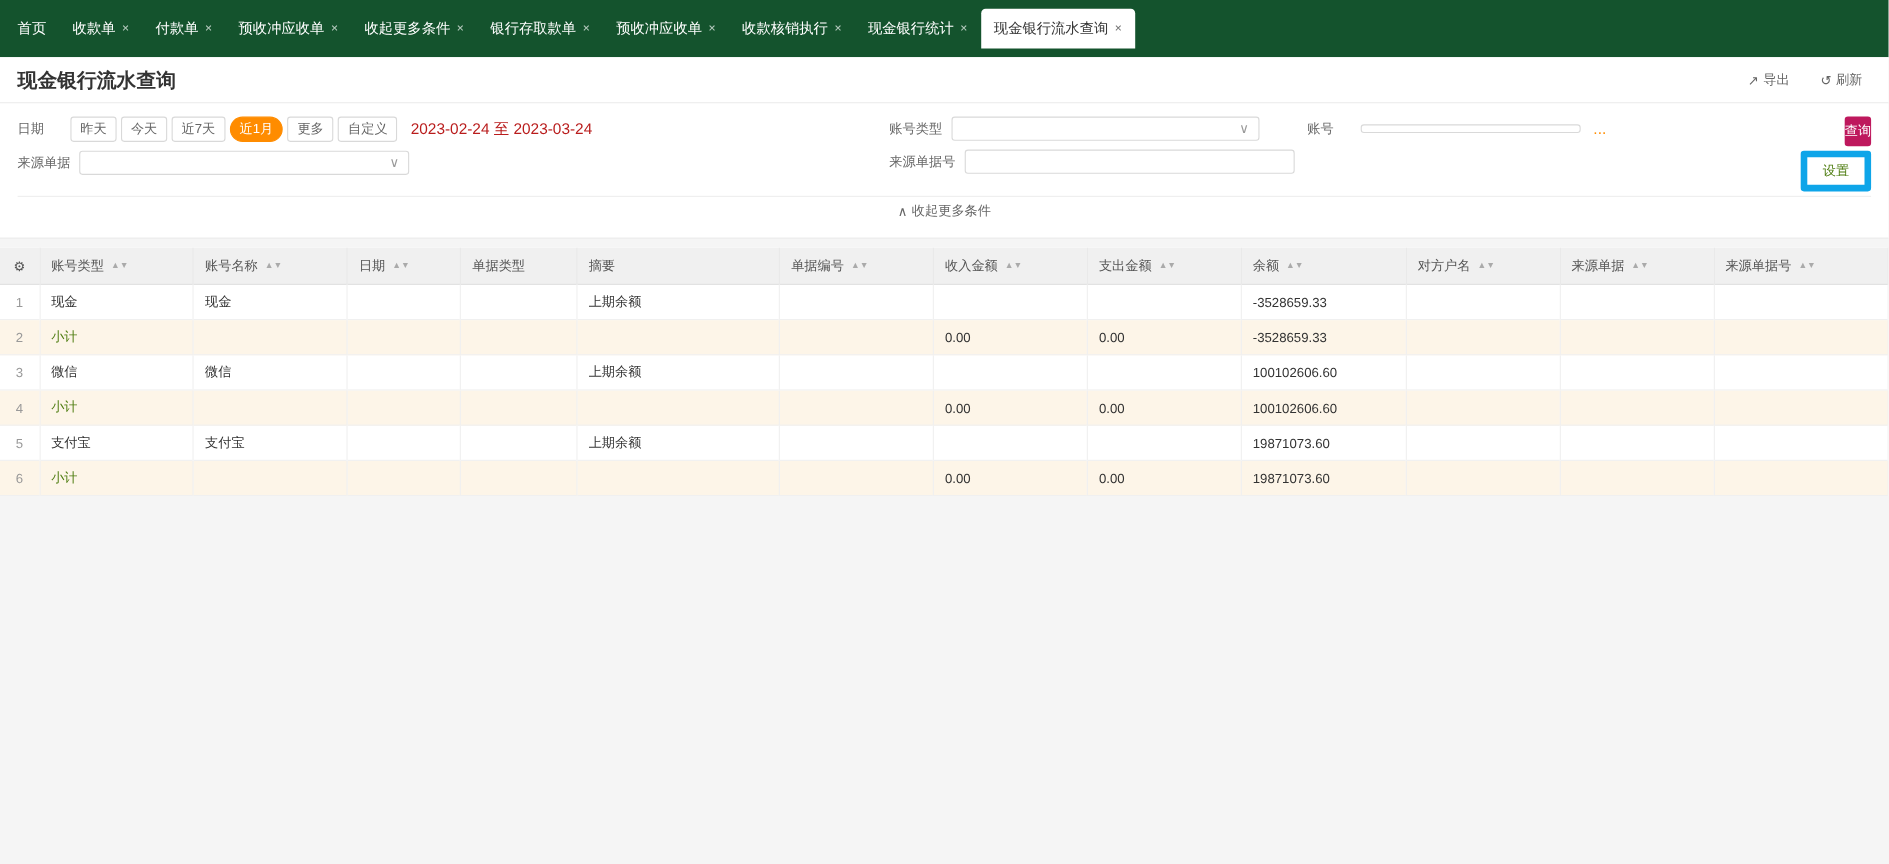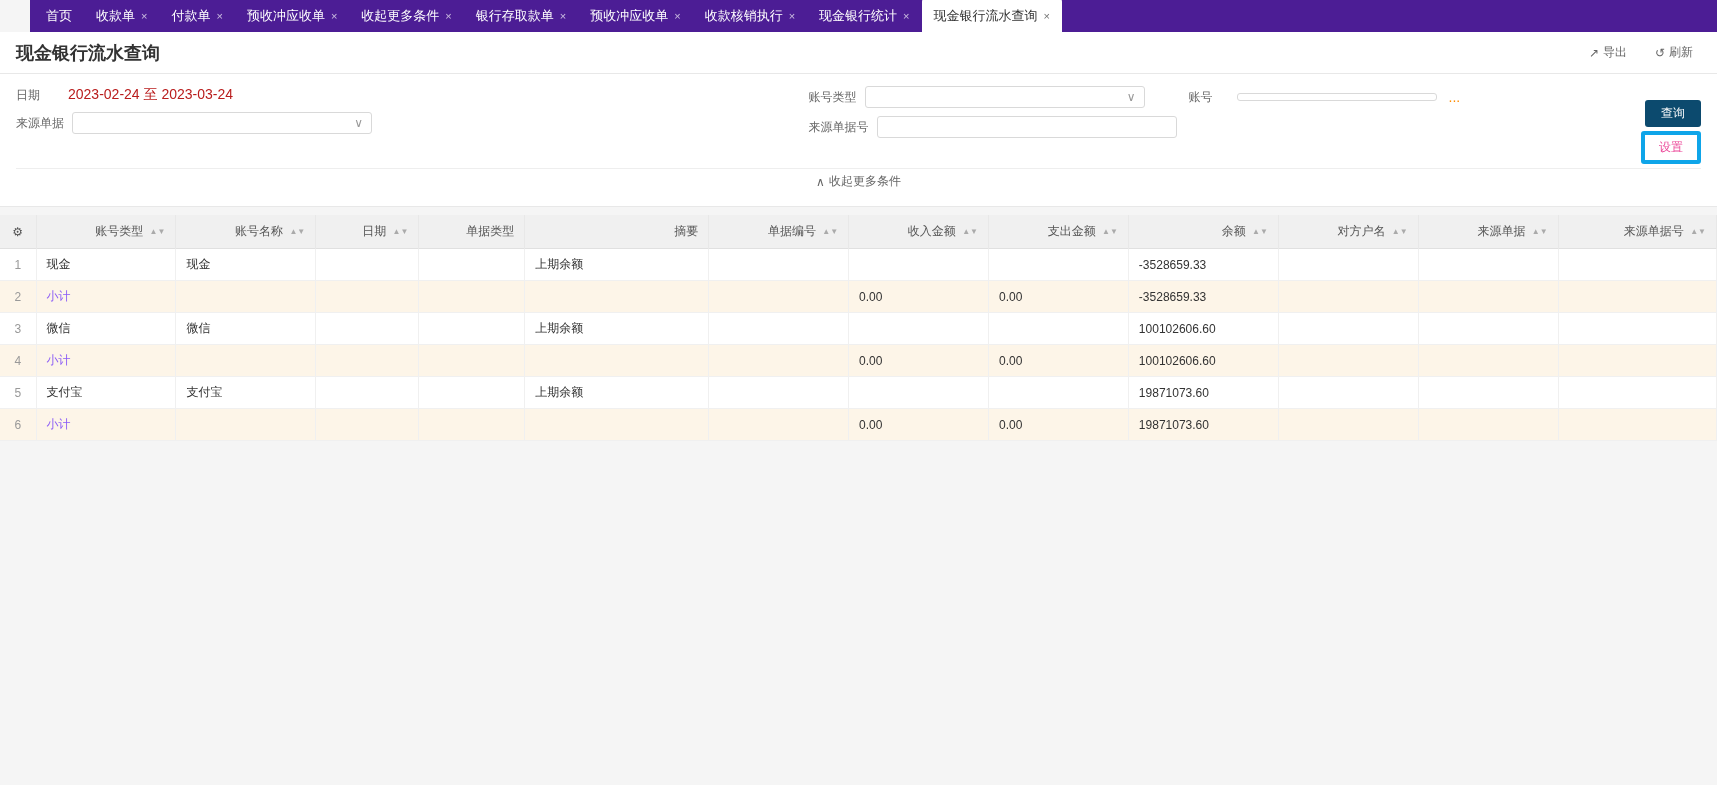--- a/index.html
+++ b/index.html
@@ -1,26 +1,25 @@
 <!DOCTYPE html>
 <html><head>
   <meta charset="utf-8">
   <style>
     * { box-sizing: border-box; margin: 0; padding: 0; }
     body { font-family: 'Microsoft YaHei', Arial, sans-serif; font-size: 12px; background: #f5f5f5; color: #333; }
 
     
     .top-nav {
-      background: #4c1d95;
-      display: flex;
-      align-items: center;
-      height: 32px;
+      background: #14532d;
+      display: flex;
+      align-items: center;
+      height: 52px;
       padding: 0 4px;
       overflow: hidden;
-      margin-left: 30px;
     }
     .nav-item {
       color: #fff;
       padding: 0 12px;
       height: 36px;
       display: flex;
       align-items: center;
       cursor: pointer;
       white-space: nowrap;
       font-size: 13px;
@@ -126,33 +125,32 @@
       font-size: 12px;
       outline: none;
     }
     .ellipsis-btn {
       color: #ff8c00;
       cursor: pointer;
       padding: 0 4px;
       font-size: 14px;
     }
     .query-btn {
-      background: #0c4a6e;
+      background: #be185d;
       color: #fff;
       border: none;
-      padding: 5px 16px;
+      padding: 5px 0;
       border-radius: 3px;
       cursor: pointer;
       font-size: 12px;
-      margin-top: 14px;
     }
     .setting-btn {
       background: #fff;
-      color: #ec4899;
-      border: 4px solid #0ea5e9;
+      color: #4d7c0f;
+      border: 6px solid #0ea5e9;
       padding: 4px 14px;
       border-radius: 3px;
       cursor: pointer;
       font-size: 12px;
     }
     .collapse-bar {
       display: flex;
       align-items: center;
       justify-content: center;
       color: #666;
@@ -174,21 +172,21 @@
       width: 100%;
       border-collapse: collapse;
       font-size: 12px;
     }
     thead tr {
       background: #f0f0f0;
       border-bottom: 1px solid #e0e0e0;
     }
     thead th {
       padding: 8px 10px;
-      text-align: right;
+      text-align: left;
       font-weight: normal;
       color: #555;
       border-right: 1px solid #e8e8e8;
       white-space: nowrap;
       cursor: pointer;
     }
     .sort-icon {
       display: inline-flex;
       flex-direction: column;
       margin-left: 3px;
@@ -205,21 +203,21 @@
       border-right: 1px solid #f0f0f0;
       white-space: nowrap;
     }
     .row-subtotal {
       background: #fdf5e8;
     }
     .row-num {
       color: #999;
       text-align: center;
     }
-    .cell-orange { color: #8b5cf6; margin-top: 12px; }
+    .cell-orange { color: #4d7c0f; margin-top: 12px; }
     .main-filter-row {
       display: flex;
       align-items: flex-start;
       gap: 0;
       width: 100%;
     }
     .filter-col-left {
       display: flex;
       flex-direction: column;
       gap: 8px;
@@ -303,20 +301,28 @@
     </div>
   </div>
 </div>
 
 <div class="filter-area">
   <div class="main-filter-row">
     <div class="filter-col-left">
 
       <div class="inline-row">
         <span class="filter-label">日期</span>
+        <div class="date-btns">
+          <button class="date-btn">昨天</button>
+          <button class="date-btn">今天</button>
+          <button class="date-btn">近7天</button>
+          <button class="date-btn active">近1月</button>
+          <button class="date-btn">更多</button>
+          <button class="date-btn">自定义</button>
+        </div>
         <span class="date-range">2023-02-24 至 2023-03-24</span>
       </div>
 
       <div class="inline-row">
         <span class="filter-label">来源单据</span>
         <div class="filter-select" style="min-width:300px;">
           <span style="color:#999;"></span>
           <span class="chevron">∨</span>
         </div>
       </div>

